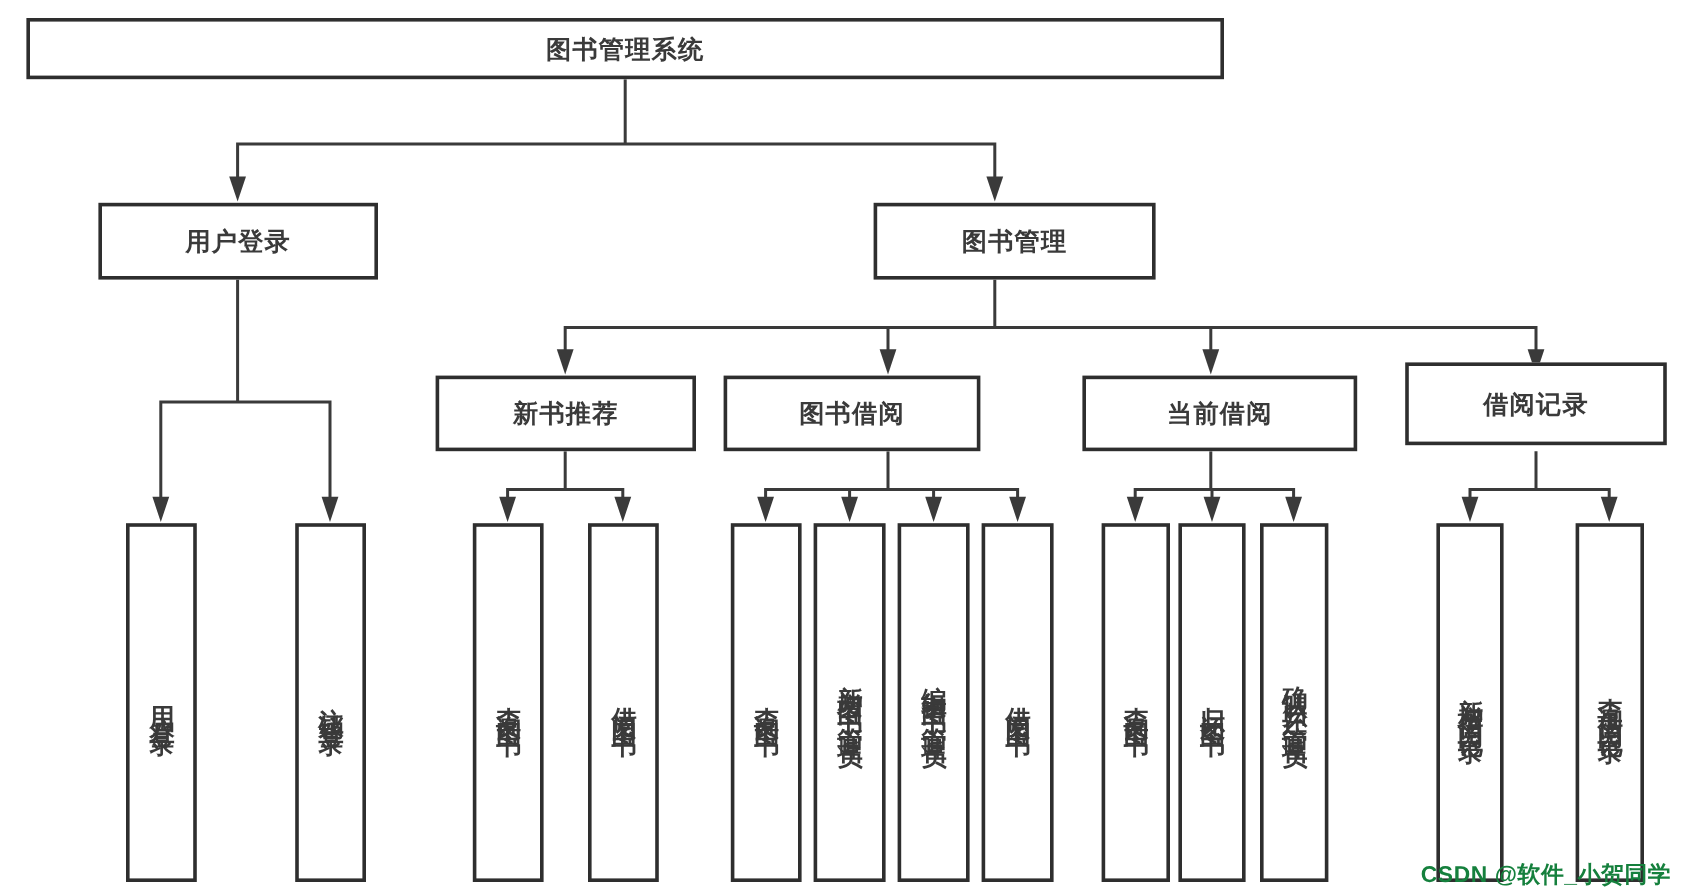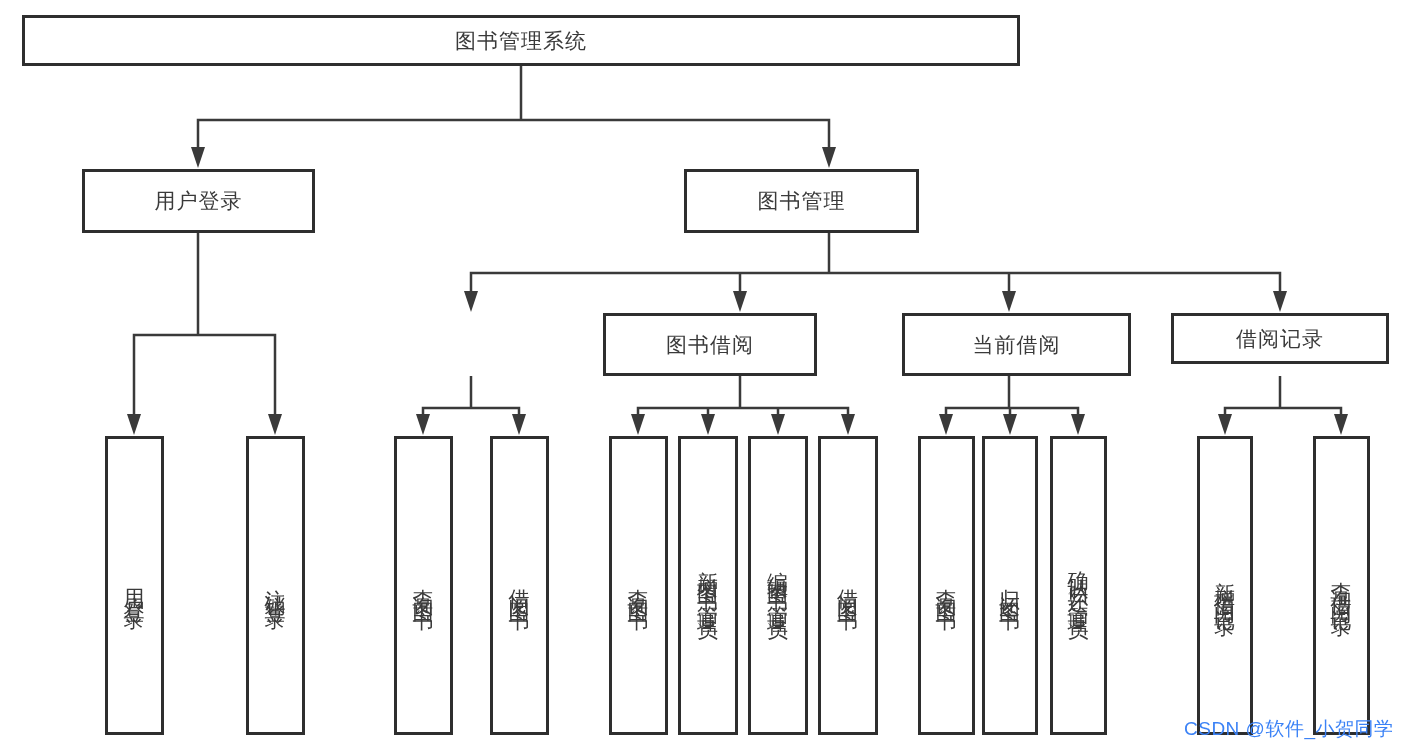--- a/index.html
+++ b/index.html
@@ -2,20 +2,21 @@
 <html><head>
 <meta charset="utf-8">
 <style>
   html,body{margin:0;padding:0;background:#ffffff;}
   #canvas{
     position:relative;
     width:1405px;height:747px;
     background:#ffffff;
     font-family:"Liberation Sans","DejaVu Sans",sans-serif;
     overflow:hidden;
+    font-weight:bold;
   }
   #wires{position:absolute;left:0;top:0;z-index:0;}
   .hnode{
     position:absolute;z-index:1;
     background:#ffffff;
     border:3px solid #2e2e2e;
     display:flex;align-items:center;justify-content:center;
     box-sizing:border-box;
   }
   .hnode span{
@@ -32,21 +33,21 @@
     writing-mode:vertical-rl;
     text-orientation:mixed;
     font-size:21px;color:#3a3a3a;
     letter-spacing:7px;
     line-height:1;
     white-space:nowrap;
   }
   #watermark{
     position:absolute;z-index:5;
     left:1184px;top:716px;
-    font-size:19px;color:#3b82f6;letter-spacing:0.5px;
+    font-size:19px;color:#15803d;letter-spacing:0.5px;
     white-space:nowrap;
   }
 </style>
 </head>
 <body>
 
 <div id="canvas">
 
   <svg id="wires" width="1405" height="747" viewBox="0 0 1405 747">
     <g stroke="#3a3a3a" stroke-width="2.5" fill="none">
@@ -81,31 +82,34 @@
     </g>
   </svg>
 
   <div class="hnode" style="left:22px;top:15px;width:998px;height:51px">
     <span>图书管理系统</span>
   </div>
 
   <div class="hnode" style="left:82px;top:169px;width:233px;height:64px">
     <span>用户登录</span>
   </div>
-  <div class="hnode" style="left:684px;top:169px;width:235px;height:64px">
+  <div class="hnode" style="left:728px;top:169px;width:235px;height:64px">
     <span>图书管理</span>
   </div>
 
+  <div class="hnode" style="left:363px;top:313px;width:217px;height:63px">
+    <span>新书推荐</span>
+  </div>
   <div class="hnode" style="left:603px;top:313px;width:214px;height:63px">
     <span>图书借阅</span>
   </div>
   <div class="hnode" style="left:902px;top:313px;width:229px;height:63px">
     <span>当前借阅</span>
   </div>
-  <div class="hnode" style="left:1171px;top:313px;width:218px;height:51px">
+  <div class="hnode" style="left:1171px;top:302px;width:218px;height:69px">
     <span>借阅记录</span>
   </div>
 
   <div class="vnode" style="left:105px;top:436px;width:59px;height:299px">
     <span>用户登录</span>
   </div>
   <div class="vnode" style="left:246px;top:436px;width:59px;height:299px">
     <span>注销登录</span>
   </div>
 

